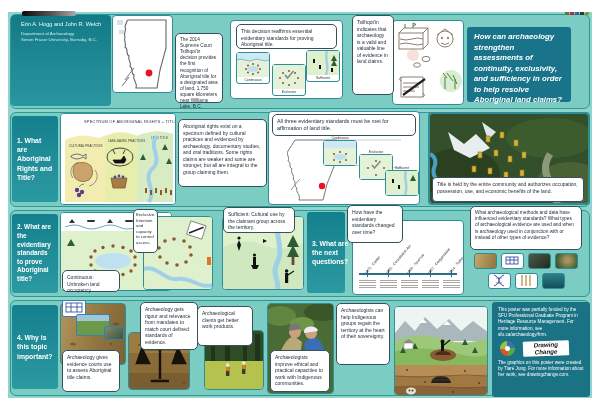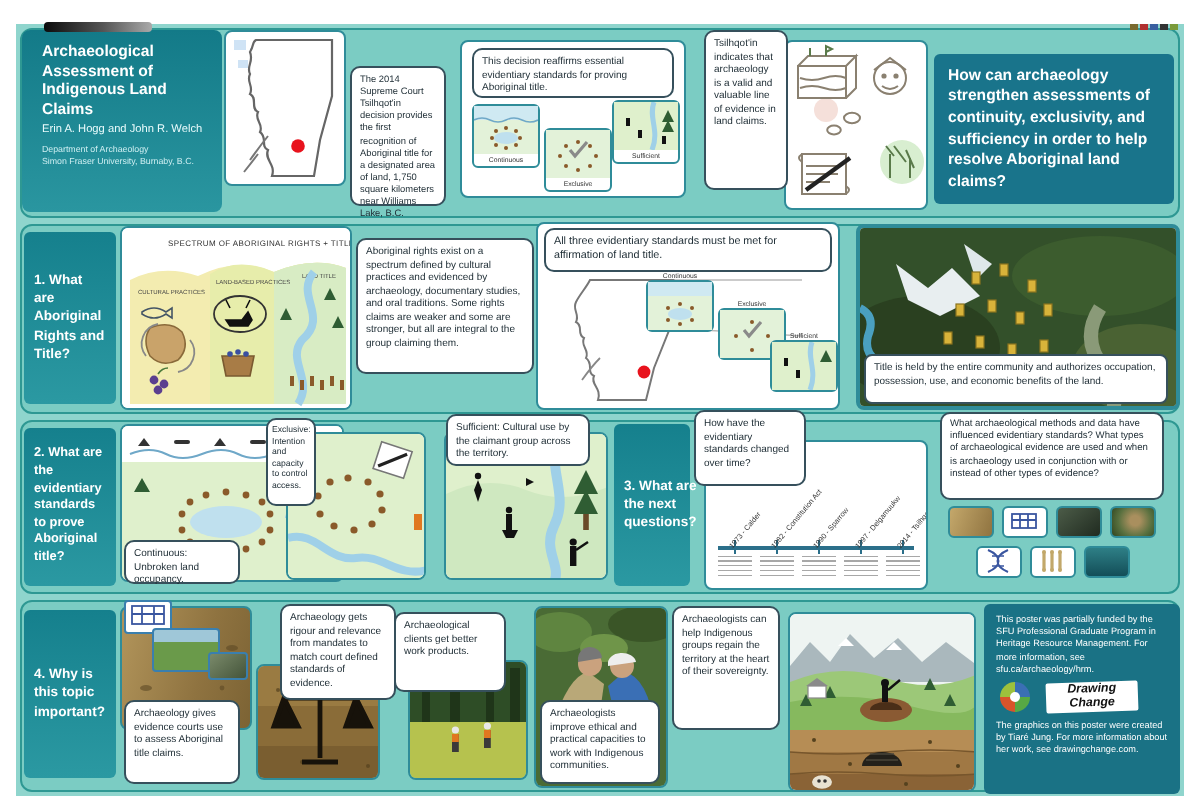--- a/index.html
+++ b/index.html
@@ -79,21 +79,20 @@
     <span style="background:#333"></span>
   <span style="background:#7a9a3a"></span>
 </div>
 
 <div class="band band1"></div>
 <div class="band band2"></div>
 <div class="band band3"></div>
 <div class="band band4"></div>
 
 <div class="title-box">
-  <div class="ptitle">Archaeological Assessment of Indigenous Land Claims</div>
   <div class="pauth">Erin A. Hogg and John R. Welch</div>
   <div class="pdept">Department of Archaeology</div>
   <div class="pdept">Simon Fraser University, Burnaby, B.C.</div>
 </div>
 
 <div class="box" style="left:112px;top:15px;width:61px;height:78px;">
   <svg viewBox="0 0 61 78" width="61" height="78">
     <rect x="4" y="4" width="6" height="5" fill="#cfe3f5"></rect>
       <rect x="12" y="8" width="5" height="4" fill="#cfe3f5"></rect>
     <rect x="6" y="14" width="5" height="4" fill="#cfe3f5"></rect>
@@ -177,21 +176,21 @@
         <ellipse cx="24" cy="44" rx="3.4" ry="2.2"></ellipse>
       <path d="M8,56 h22 v20 h-22 Z M8,56 q-3,2 0,4 M30,76 q3,-2 0,-4" fill="#fff"></path>
       <path d="M10,62 h16 M10,66 h16 M10,70 h12"></path>
       <path d="M50,52 l4,5 M54,52 l6,8 M60,54 l4,9" stroke="#5a7a4a"></path>
       <path d="M52,68 v-12 M62,68 v-10" stroke="#5a7a4a"></path>
     </g>
     <path d="M10,74 L32,58" stroke="#222" stroke-width="2.2"></path>
   </svg>
 </div>
 
-<div class="darkbox" style="left:467px;top:27px;width:120px;height:75px;display:flex;align-items:center;padding:5px 7px;">
+<div class="darkbox" style="left:467px;top:27px;width:104px;height:75px;display:flex;padding:5px 7px;font-style:italic;">
   <div style="font-size:7.8px;font-weight:bold;line-height:1.35;">How can archaeology strengthen assessments of continuity, exclusivity, and sufficiency in order to help resolve Aboriginal land claims?</div>
 </div>
 
 <div class="tealbox" style="left:12px;top:116px;width:46px;height:86px;">
   <div class="qtext">1. What are Aboriginal Rights and Title?</div>
 </div>
 
 <div class="box" style="left:60px;top:113px;width:116px;height:92px;">
   <svg viewBox="0 0 116 92" width="116" height="92">
     <rect width="116" height="92" fill="#fff"></rect>

